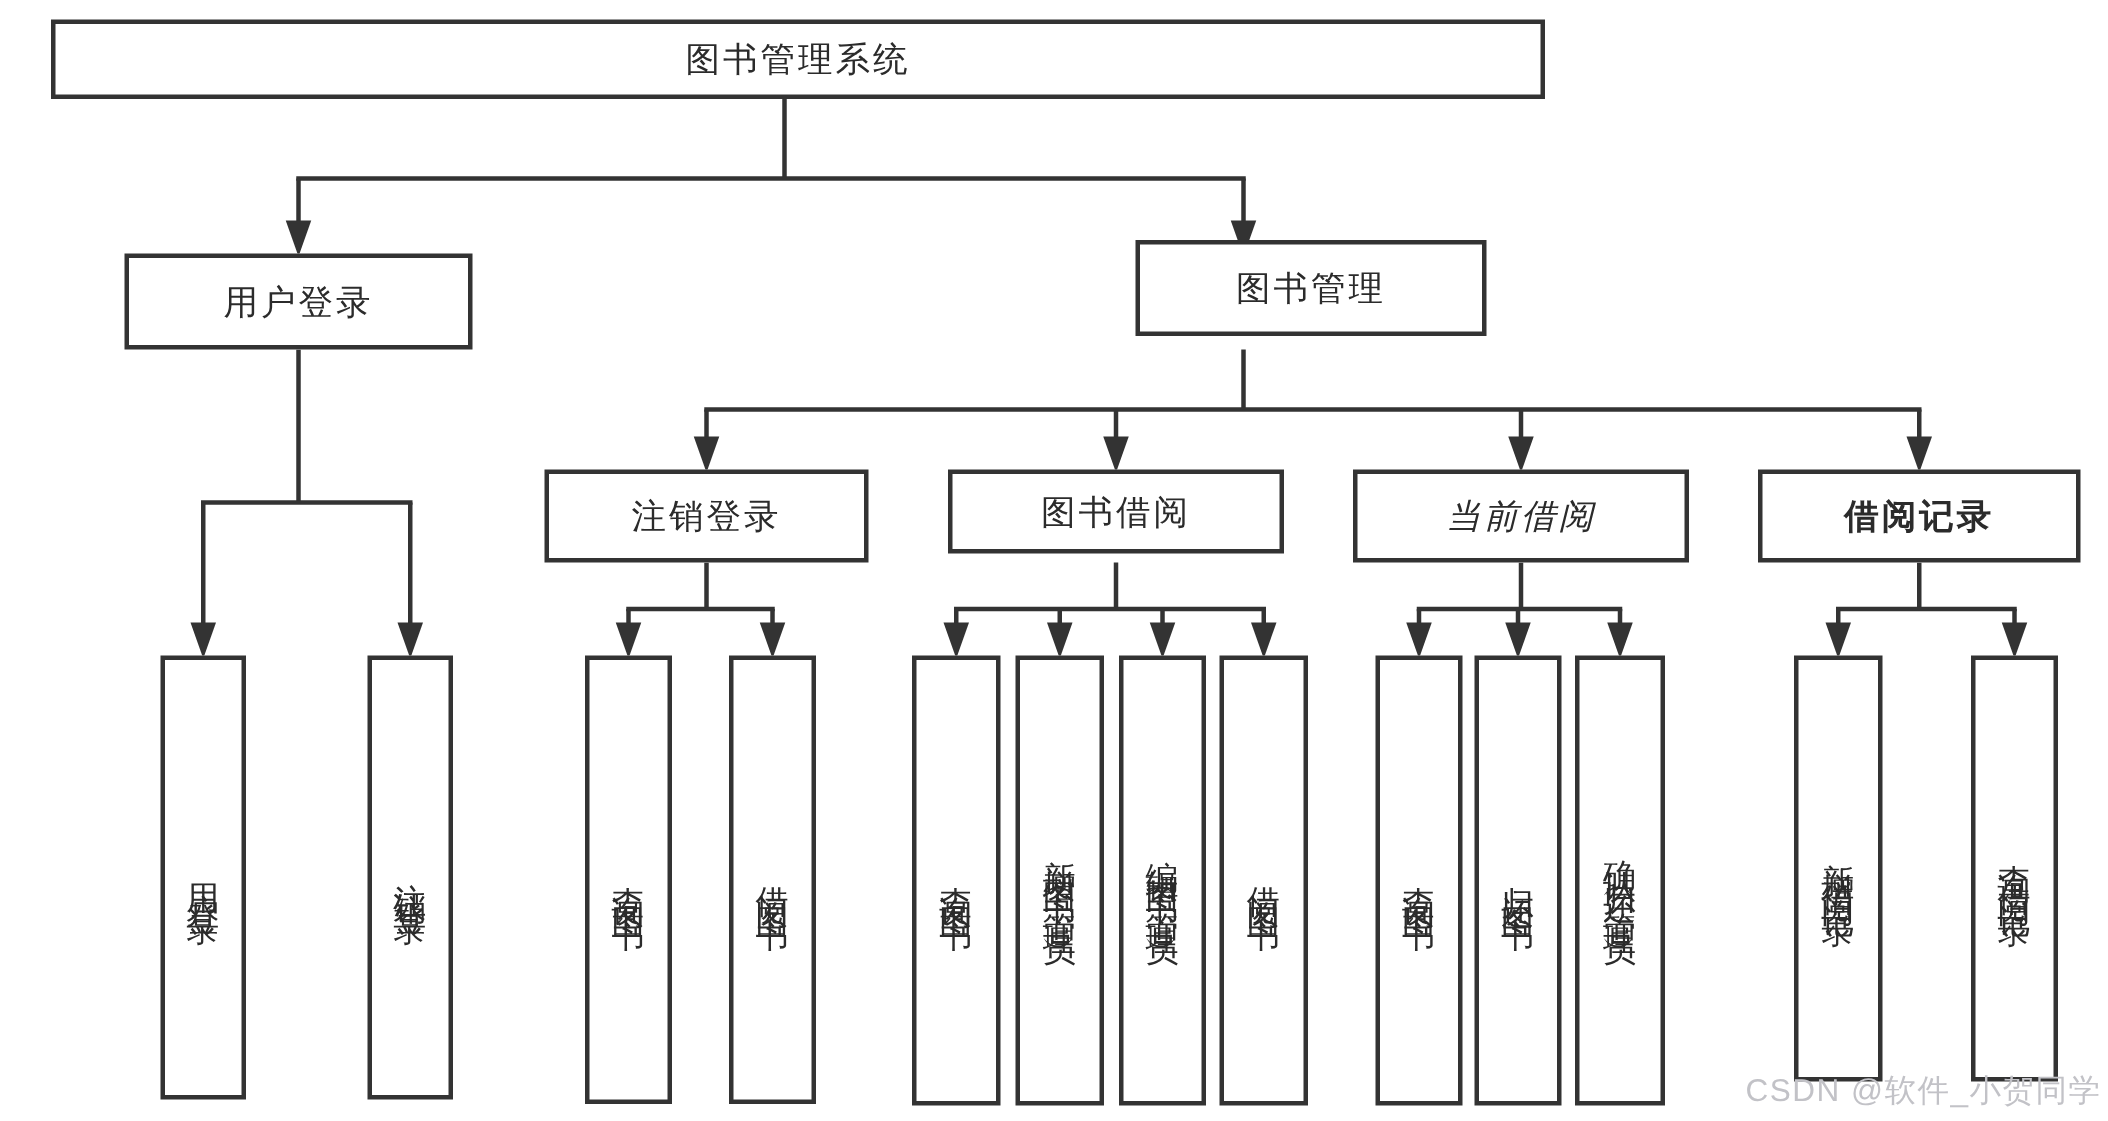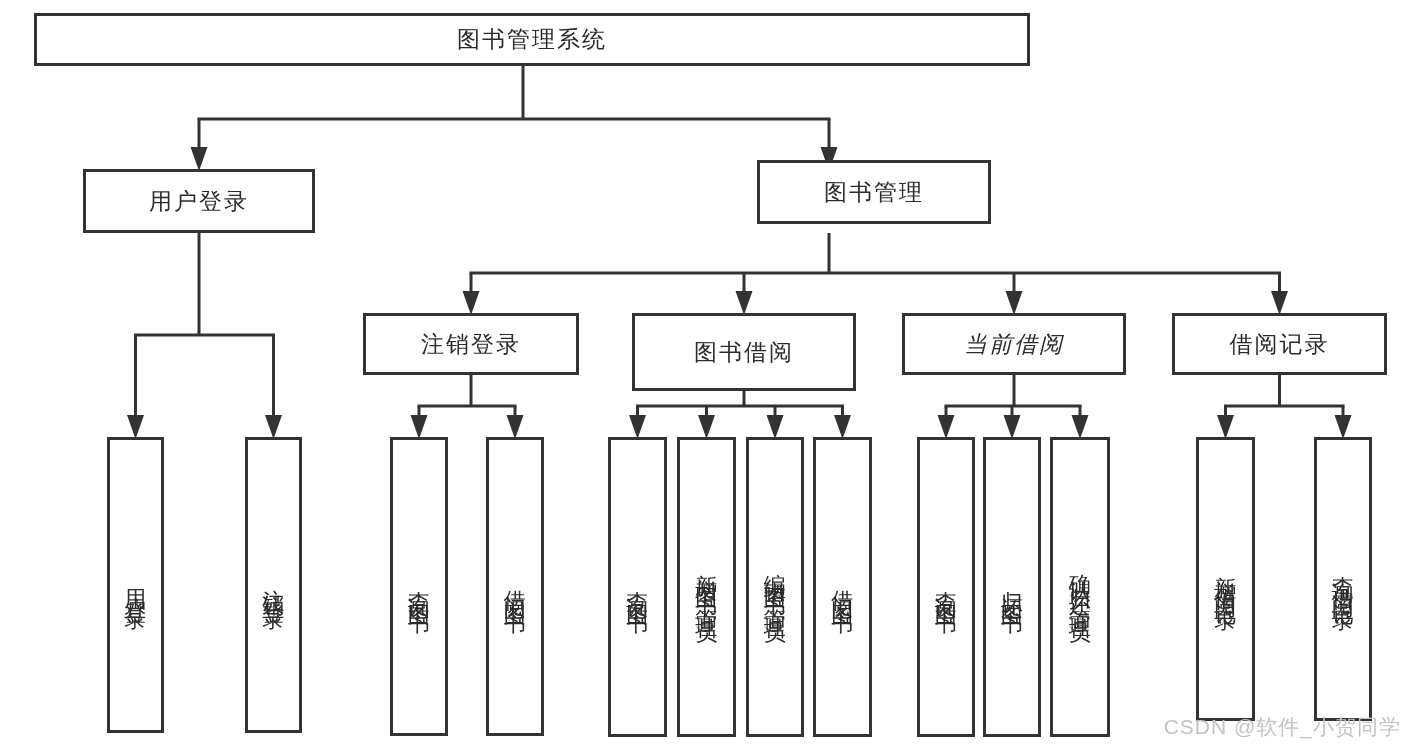--- a/index.html
+++ b/index.html
@@ -87,27 +87,27 @@
       </div>
       <div class="node h" style="left: 83px; top: 169px; width: 232px; height: 64px;">
         <span class="htext">用户登录</span>
       </div>
       <div class="node h" style="left: 712px; top: 160px; width: 234px; height: 64px; margin-left: 45px;">
         <span class="htext">图书管理</span>
       </div>
       <div class="node h" style="left: 363px; top: 313px; width: 216px; height: 62px;">
         <span class="htext">注销登录</span>
       </div>
-      <div class="node h" style="left: 632px; top: 313px; width: 224px; height: 78px; text-align: center;">
+      <div class="node h" style="left: 632px; top: 313px; width: 224px; height: 56px; text-align: center;">
         <span class="htext">图书借阅</span>
       </div>
       <div class="node h" style="left: 902px; top: 313px; width: 224px; height: 62px; font-style: italic;">
         <span class="htext">当前借阅</span>
       </div>
-      <div class="node h" style="left: 1172px; top: 313px; width: 215px; height: 62px;">
+      <div class="node h" style="left: 1172px; top: 313px; width: 215px; height: 62px; font-weight: bold;">
         <span class="htext">借阅记录</span>
       </div>
       <div class="node v" style="left: 107px; top: 437px; width: 57px; height: 296px;">
         <span class="vtext">用户登录</span>
       </div>
       <div class="node v" style="left: 245px; top: 437px; width: 57px; height: 296px;">
         <span class="vtext">注销登录</span>
       </div>
       <div class="node v" style="left: 390px; top: 437px; width: 58px; height: 299px;">
         <span class="vtext">查询图书</span>

